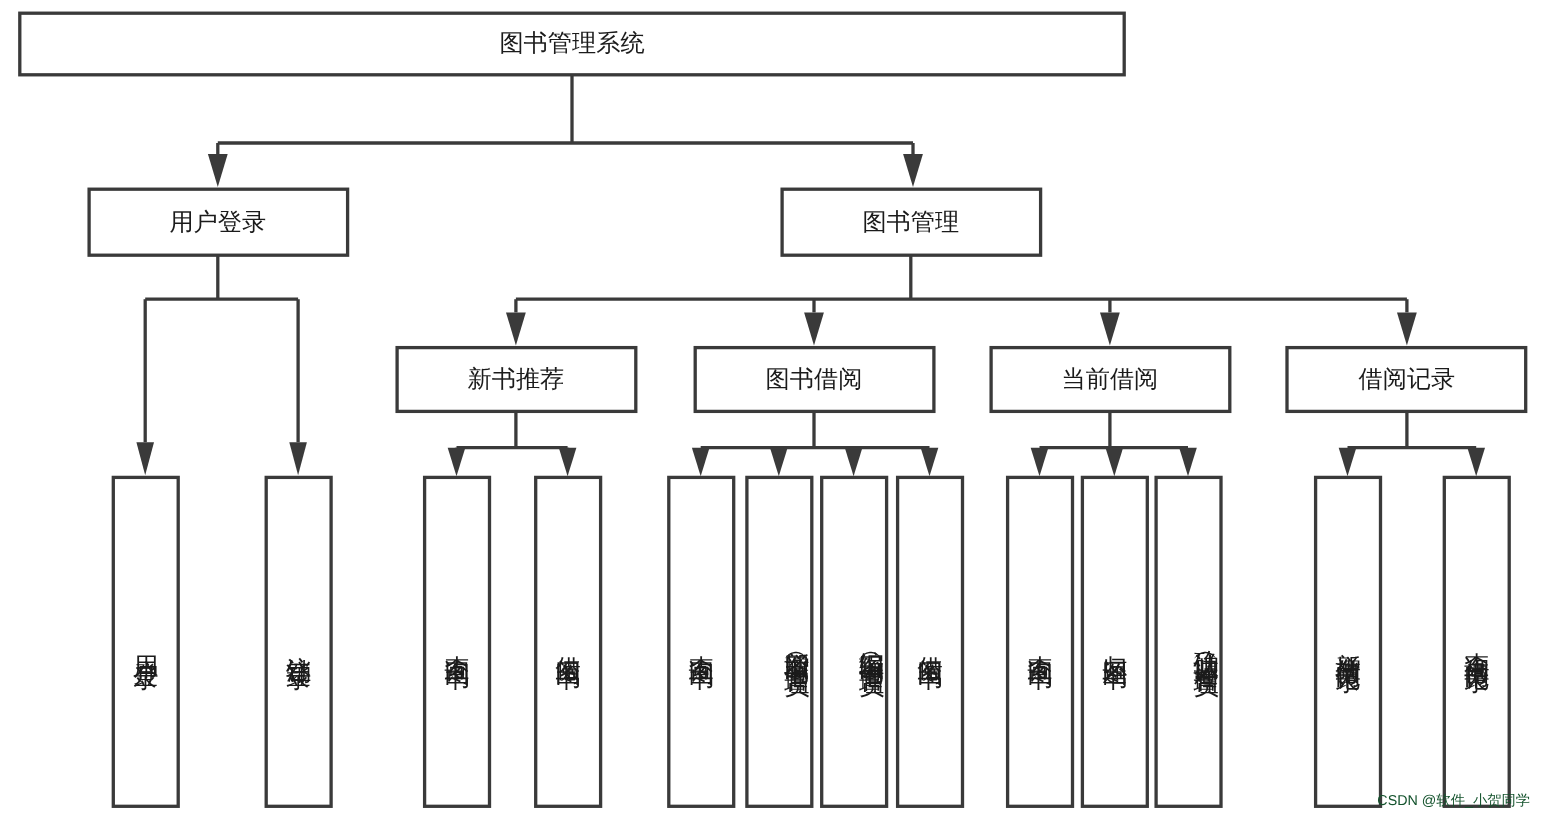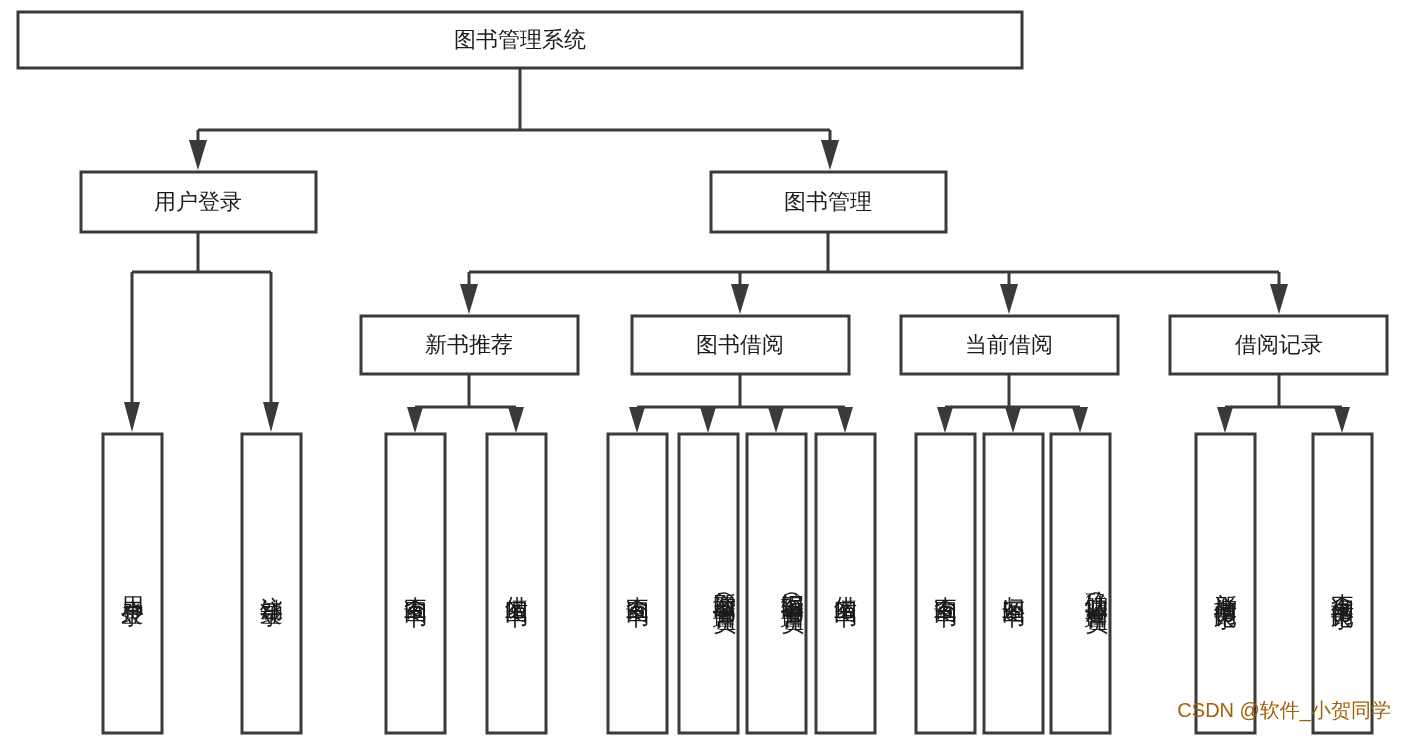--- a/index.html
+++ b/index.html
@@ -58,24 +58,24 @@
     line-height: 1.18;
     color: #1b1b1b;
     letter-spacing: 3px;
     text-align: center;
     white-space: nowrap;
     pointer-events: none;
   }
   .watermark {
     position: absolute;
     right: 14px;
-    bottom: 23px;
-    font-family: "Liberation Sans", "DejaVu Sans", sans-serif;
-    font-size: 20px;
-    color: #a16207;
+    bottom: 10px;
+    font-family: "Liberation Sans", "DejaVu Sans", sans-serif;
+    font-size: 13px;
+    color: #14532d;
     white-space: nowrap;
   }
 </style>
 </head>
 <body>
 
 <div id="diagram-root">
 
   <svg id="tree-svg" viewBox="0 0 1405 747">
 

